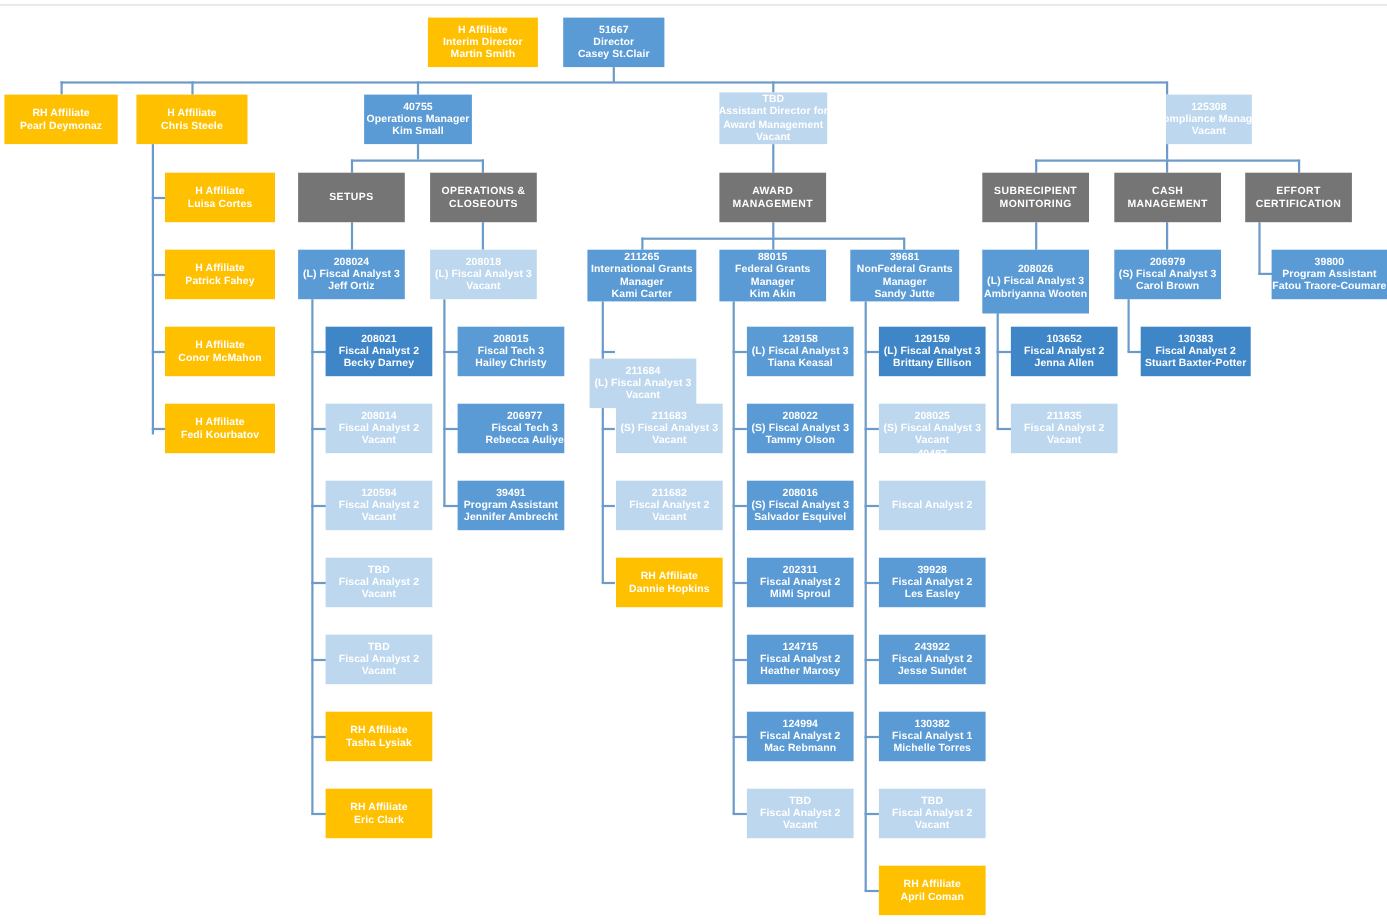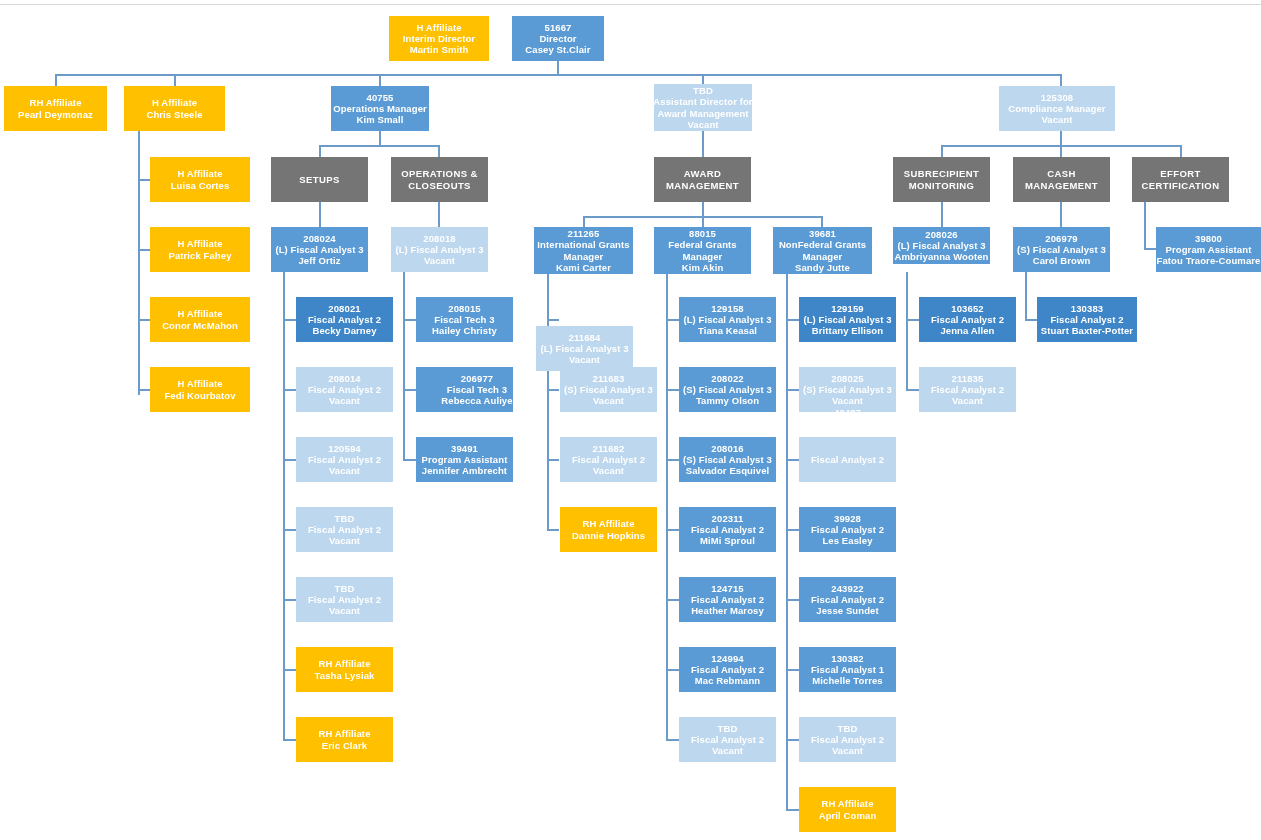--- a/index.html
+++ b/index.html
@@ -150,21 +150,21 @@
         <span class="ln">40755</span>
         <span class="ln">Operations Manager</span>
         <span class="ln">Kim Small</span>
       </div>
       <div class="node c-ltblue" id="n-assistant-director" style="left: 654px; top: 84px; width: 98px; height: 47px;">
         <span class="ln">TBD</span>
         <span class="ln">Assistant Director for</span>
         <span class="ln">Award Management</span>
         <span class="ln">Vacant</span>
       </div>
-      <div class="node c-ltblue" id="n-compliance-manager" style="left: 999px; top: 86px; width: 116px; height: 45px;">
+      <div class="node c-ltblue" id="n-compliance-manager" style="left: 1060px; top: 86px; width: 78px; height: 45px;">
         <span class="ln">125308</span>
         <span class="ln">Compliance Manager</span>
         <span class="ln">Vacant</span>
       </div>
       <div class="node c-gold" id="n-h-luisa-cortes" style="left: 150px; top: 157px; width: 100px; height: 45px;">
         <span class="ln">H Affiliate</span>
         <span class="ln">Luisa Cortes</span>
       </div>
       <div class="node c-gray" id="n-setups" style="left: 271px; top: 157px; width: 97px; height: 45px;">
         <span class="ln">SETUPS</span>
@@ -222,21 +222,21 @@
         <span class="ln">Federal Grants</span>
         <span class="ln">Manager</span>
         <span class="ln">Kim Akin</span>
       </div>
       <div class="node c-blue" id="n-sandy-jutte" style="left: 773px; top: 227px; width: 99px; height: 47px;">
         <span class="ln">39681</span>
         <span class="ln">NonFederal Grants</span>
         <span class="ln">Manager</span>
         <span class="ln">Sandy Jutte</span>
       </div>
-      <div class="node c-blue" id="n-ambriyanna-wooten" style="left: 893px; top: 227px; width: 97px; height: 37px;">
+      <div class="node c-blue" id="n-ambriyanna-wooten" style="left: 893px; top: 227px; width: 97px; height: 58px;">
         <span class="ln">208026</span>
         <span class="ln">(L) Fiscal Analyst 3</span>
         <span class="ln">Ambriyanna Wooten</span>
       </div>
       <div class="node c-blue" id="n-carol-brown" style="left: 1013px; top: 227px; width: 97px; height: 45px;">
         <span class="ln">206979</span>
         <span class="ln">(S) Fiscal Analyst 3</span>
         <span class="ln">Carol Brown</span>
       </div>
       <div class="node c-blue" id="n-fatou-traore-coumare" style="left: 1156px; top: 227px; width: 105px; height: 45px;">

